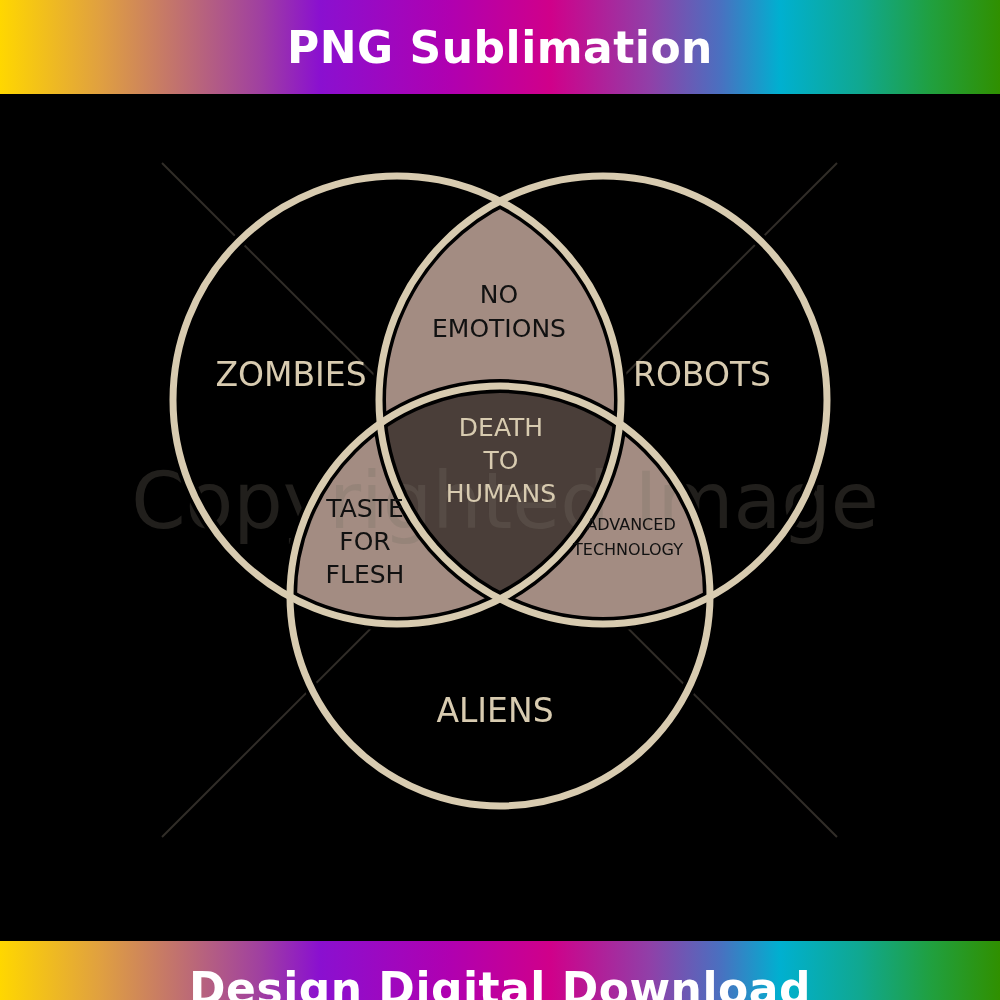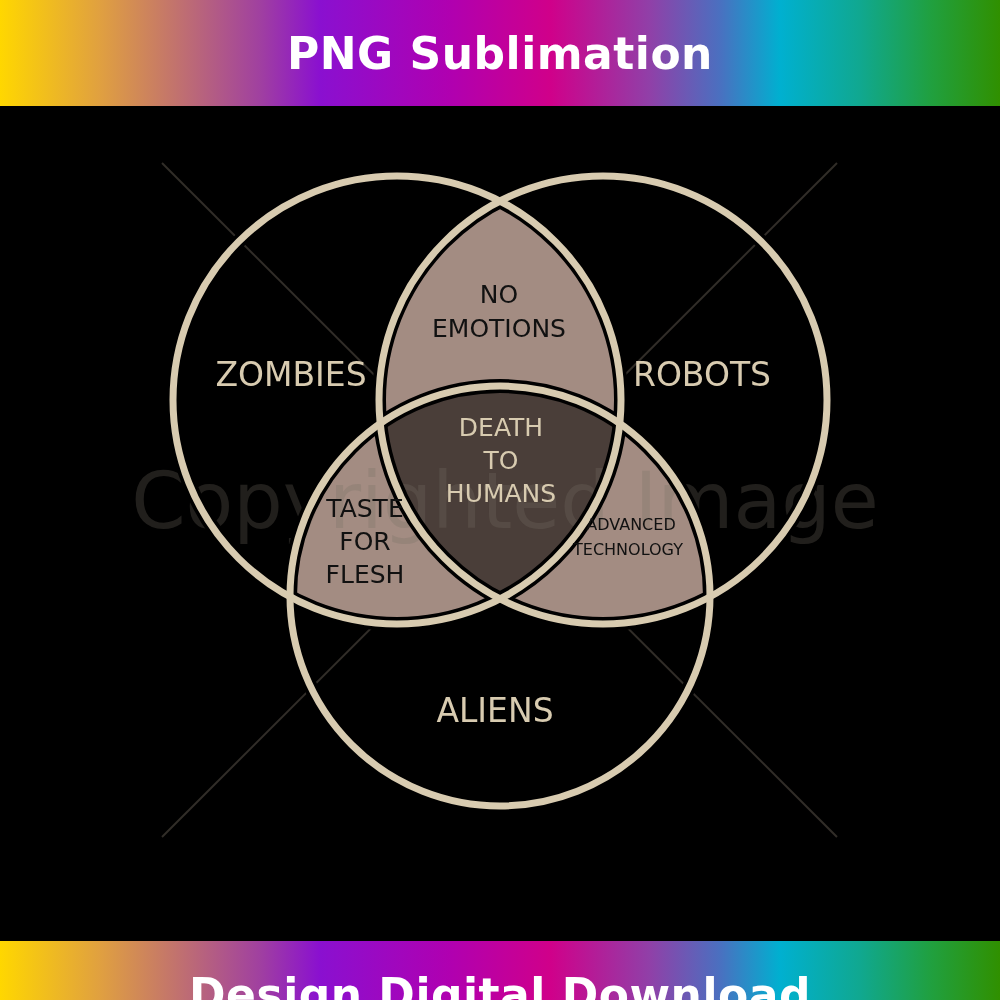--- a/index.html
+++ b/index.html
@@ -1,18 +1,18 @@
 <!DOCTYPE html>
 <html><head>
   <meta charset="utf-8">
   <style>
     html, body { margin: 0; padding: 0; background: #000; }
     body { width: 1000px; height: 1000px; position: relative; overflow: hidden; font-family: "DejaVu Sans", sans-serif; }
     .banner {
-      position: absolute; left: 0; width: 1000px; height: 106px;
+      position: absolute; left: 0; width: 1000px; height: 94px;
       background: linear-gradient(90deg, #ffd700 0%, #e0a040 10%, #c07070 18%, #a040a0 26%, #8a10d0 32%, #b000b0 45%, #d0008a 55%, #9040a8 65%, #4a70c0 72%, #00b0d0 78%, #10a890 86%, #20a040 93%, #309000 100%);
       display: flex; align-items: center; justify-content: center;
     }
     .banner.top { top: 0; }
     .banner.bottom { top: 941px; }
     .banner-text {
       color: #fff; font-family: "DejaVu Sans", sans-serif; font-weight: bold;
       font-size: 44px; letter-spacing: 0.5px;
     }
     .stage { position: absolute; left: 0; top: 106px; width: 1000px; height: 788px; background: #000; }

